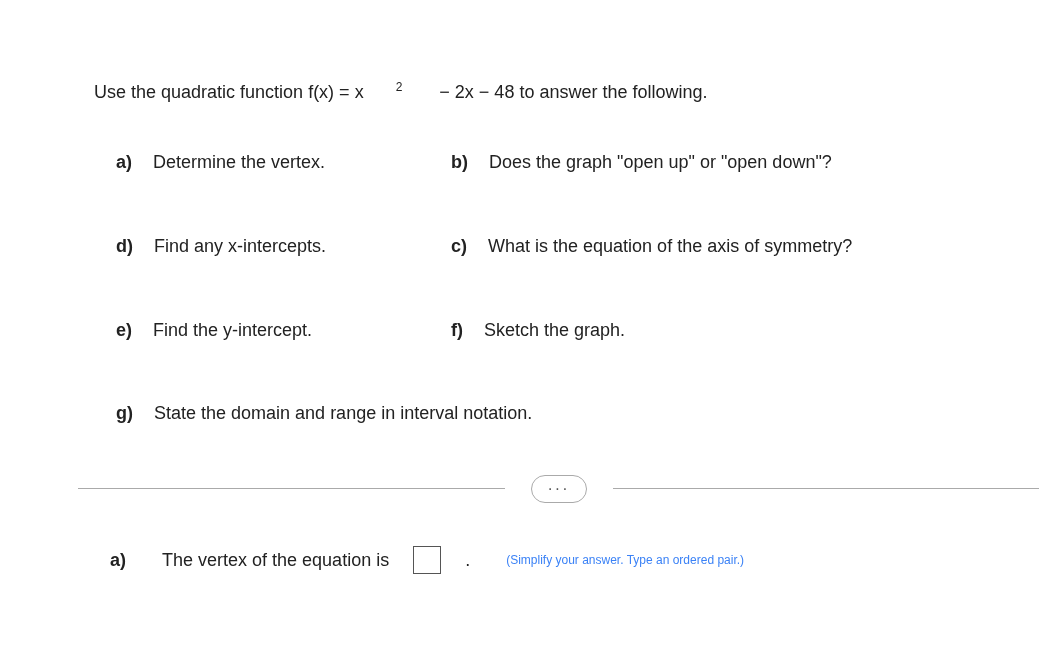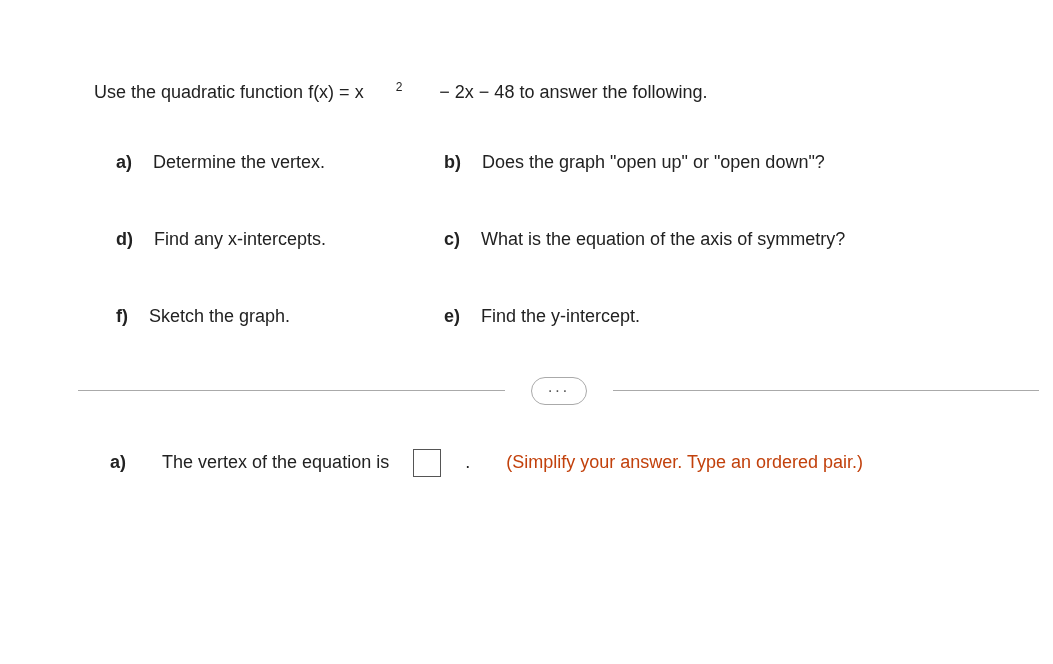--- a/index.html
+++ b/index.html
@@ -25,21 +25,21 @@
     }
 
     sup {
       font-size: 12px;
       vertical-align: super;
     }
 
     .questions-grid {
       display: grid;
       grid-template-columns: 320px 1fr;
-      gap: 8px;
+      gap: 15px;
       margin-bottom: 10px;
     }
 
     .question-cell {
       padding: 4px 6px;
       line-height: 1.6;
       font-size: 18px;
     }
 
     .question-cell b {
@@ -88,22 +88,22 @@
     .answer-box {
       display: inline-block;
       width: 28px;
       height: 28px;
       border: 1.5px solid #555;
       vertical-align: middle;
       margin: 0 4px;
     }
 
     .simplify-hint {
-      color: #c2410c;
-      font-size: 18px;
+      color: #3b82f6;
+      font-size: 12px;
     }
   </style>
 </head>
 <body>
 
 <div class="intro-text">
   <span>Use the quadratic function f(x) = x</span><sup>2</sup><span> − 2x − 48 to answer the following.</span>
 </div>
 
 <div class="questions-grid">
@@ -116,26 +116,29 @@
   </div>
 
   <div class="question-cell">
     <b>d)</b> Find any x-intercepts.
   </div>
   <div class="question-cell">
     <b>c)</b> What is the equation of the axis of symmetry?
   </div>
 
   <div class="question-cell">
+    <b>e)</b> Find the y-intercept.
+  </div>
+  <div class="question-cell">
     <b>f)</b> Sketch the graph.
   </div>
-  <div class="question-cell">
-    <b>e)</b> Find the y-intercept.
+
+  <div class="question-cell" style="grid-column: 1 / 3;">
+    <b>g)</b> State the domain and range in interval notation.
   </div>
-
 
 </div>
 
 <div class="divider-row">
   <div class="divider-line"></div>
   <button class="divider-button">···</button>
   <div class="divider-line"></div>
 </div>
 
 <div class="answer-section">

